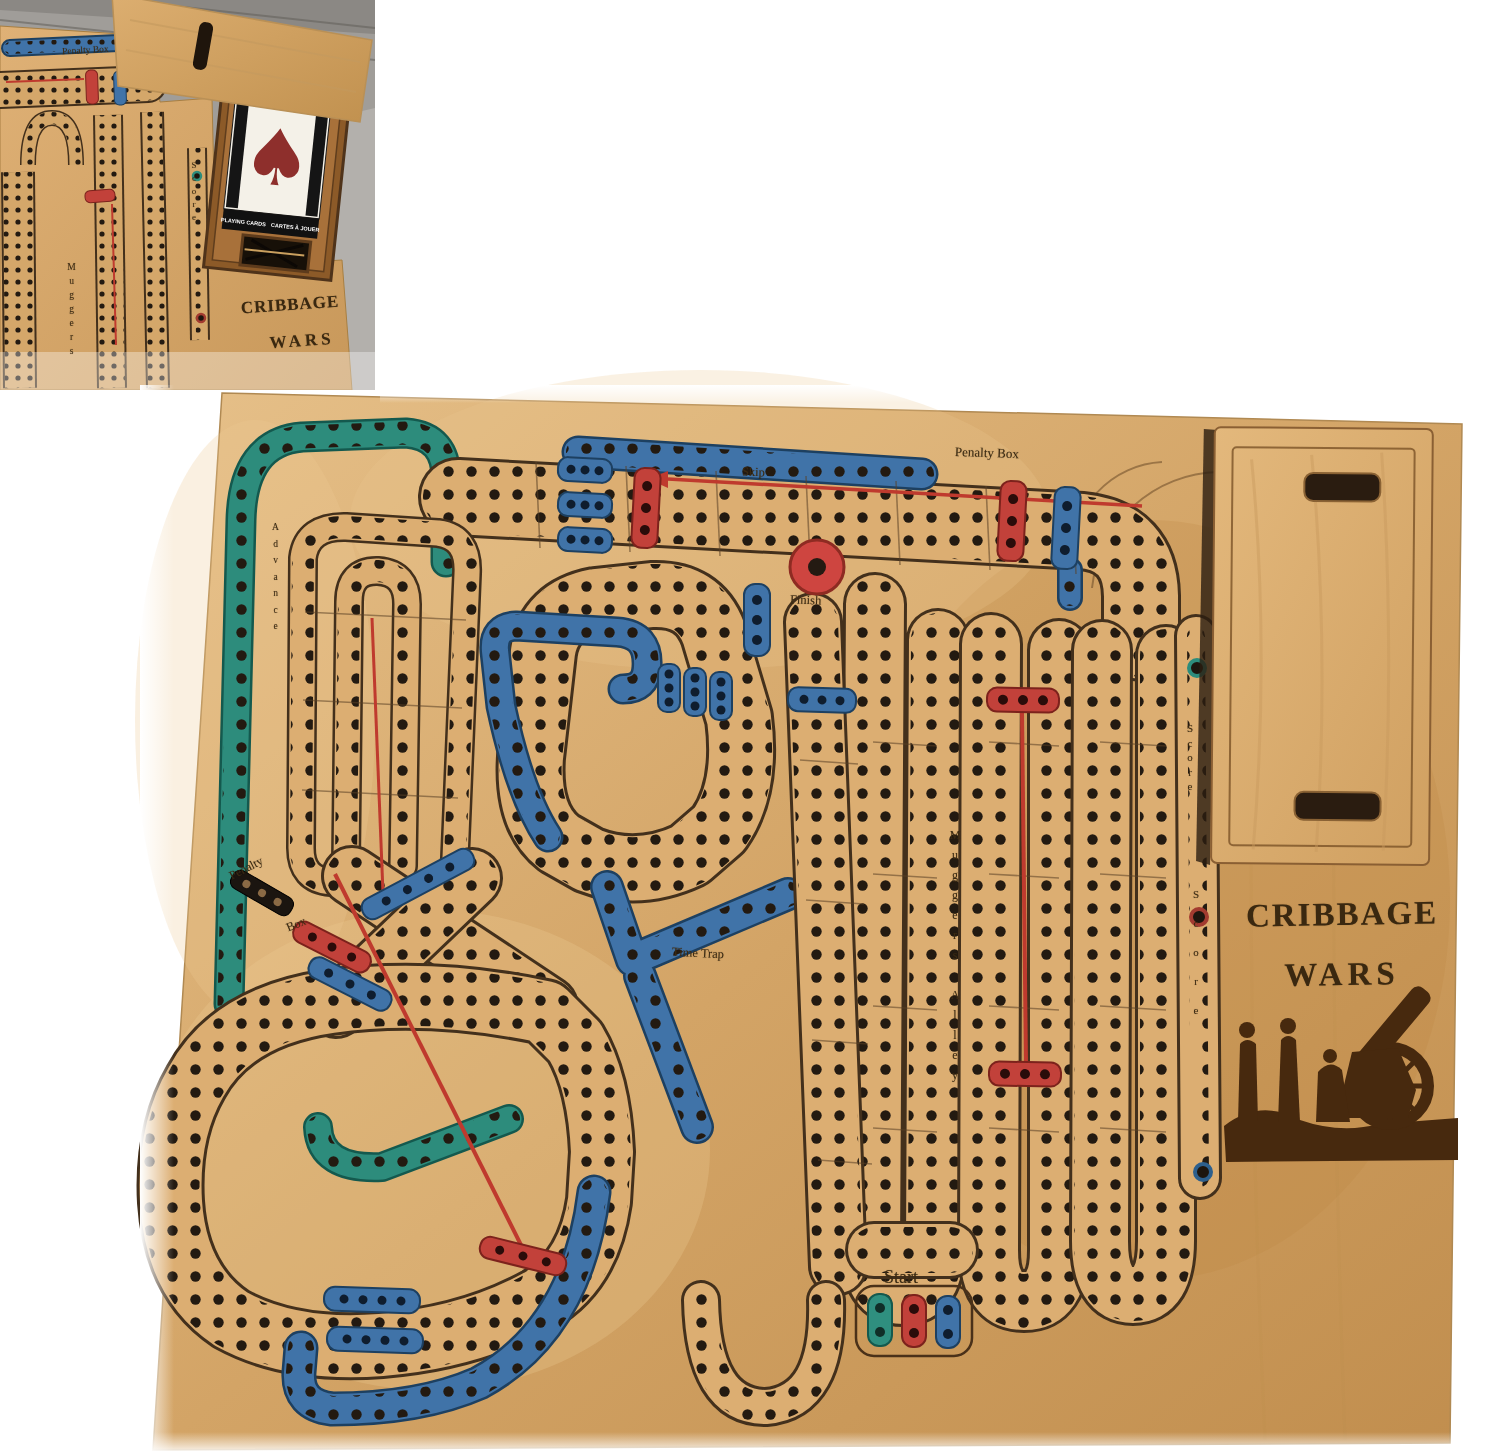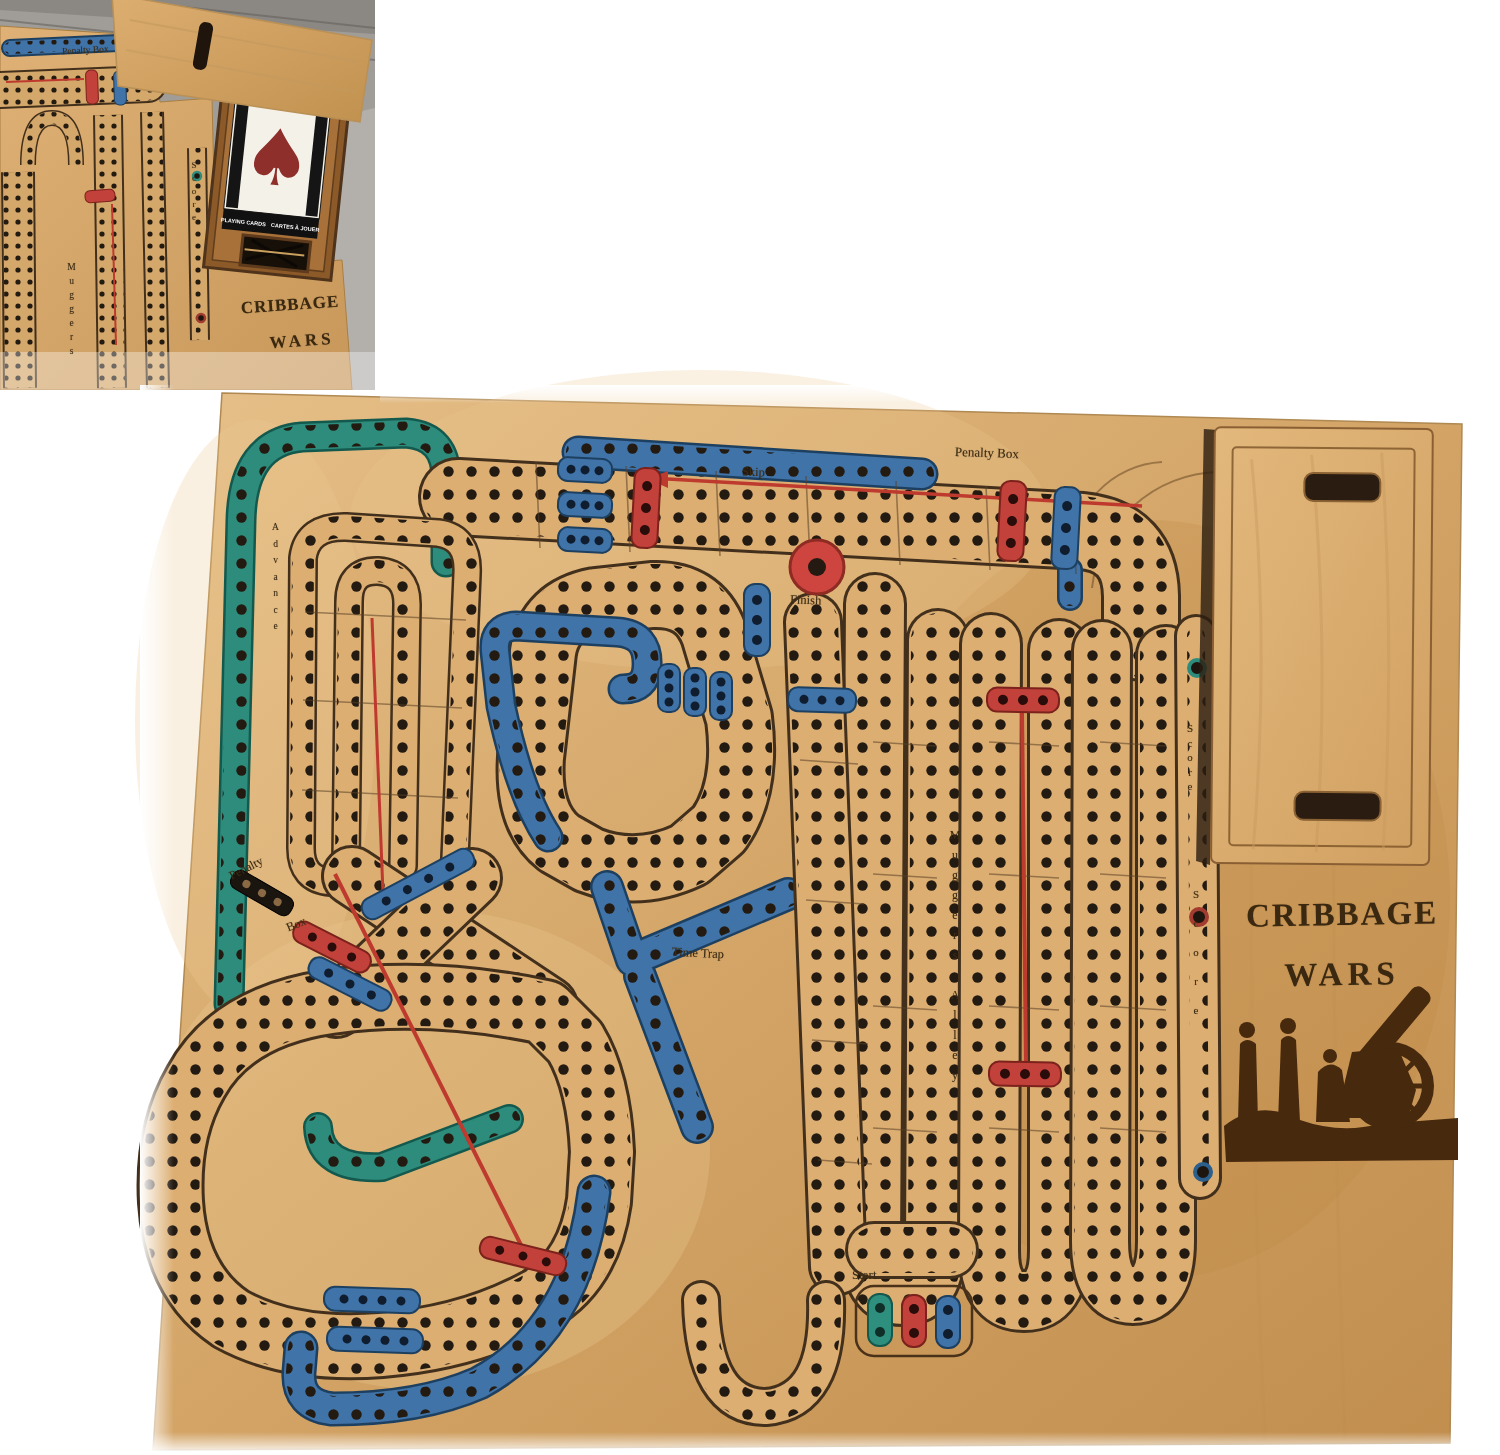--- a/index.html
+++ b/index.html
@@ -501,21 +501,21 @@
         </g>
     </g>
 
     <rect x="0" y="352" width="375" height="38" fill="#ffffff" opacity=".35"></rect>
   </svg>
 
   <div class="lbl" style="left:955px;top:446px;font-size:13px;transform:rotate(2deg);">Penalty Box</div>
   <div class="lbl" style="left:742px;top:466px;font-size:12.5px;transform:rotate(2deg);">Skip</div>
   <div class="lbl" style="left:790px;top:594px;font-size:12.5px;transform:rotate(2deg);">Finish</div>
   <div class="lbl" style="left:672px;top:947px;font-size:12.5px;transform:rotate(3deg);">Time Trap</div>
-  <div class="lbl" style="left:852px;top:1268px;font-size:13px;">Start</div>
+  <div class="lbl" style="left:884px;top:1268px;font-size:18px;">Start</div>
   <div class="lbl vert" style="left:949px;top:828px;font-size:12px;letter-spacing:6px;">Muggers Alley</div>
   <div class="lbl vert" style="left:270px;top:522px;font-size:9.5px;letter-spacing:6.5px;">Advance</div>
   <div class="lbl vert" style="left:1184px;top:722px;font-size:11px;letter-spacing:2.5px;">Score</div>
   <div class="lbl vert" style="left:1190px;top:888px;font-size:11px;letter-spacing:17px;">Score</div>
   <div class="lbl" style="left:228px;top:862px;font-size:12px;transform:rotate(-27deg);">Penalty</div>
   <div class="lbl" style="left:286px;top:918px;font-size:12px;transform:rotate(-22deg);">Box</div>
   <div class="lbl ttl" style="left:1232px;top:898px;width:220px;font-size:33px;letter-spacing:2px;transform:rotate(-1deg);">CRIBBAGE</div>
   <div class="lbl ttl" style="left:1232px;top:958px;width:220px;font-size:33px;letter-spacing:5px;transform:rotate(-1deg);">WARS</div>
 
   <div class="lbl" style="left:62px;top:46px;font-size:9.5px;transform:rotate(-3deg);">Penalty Box</div>

